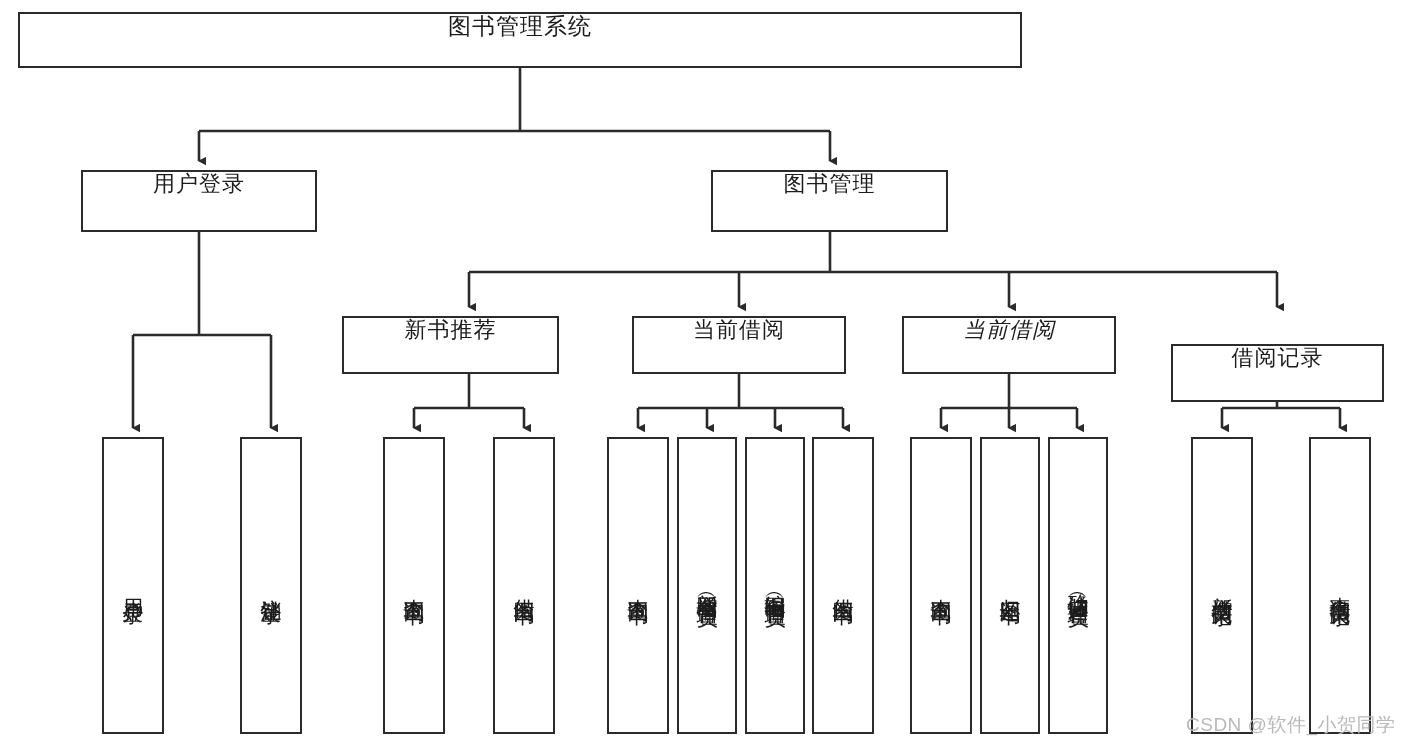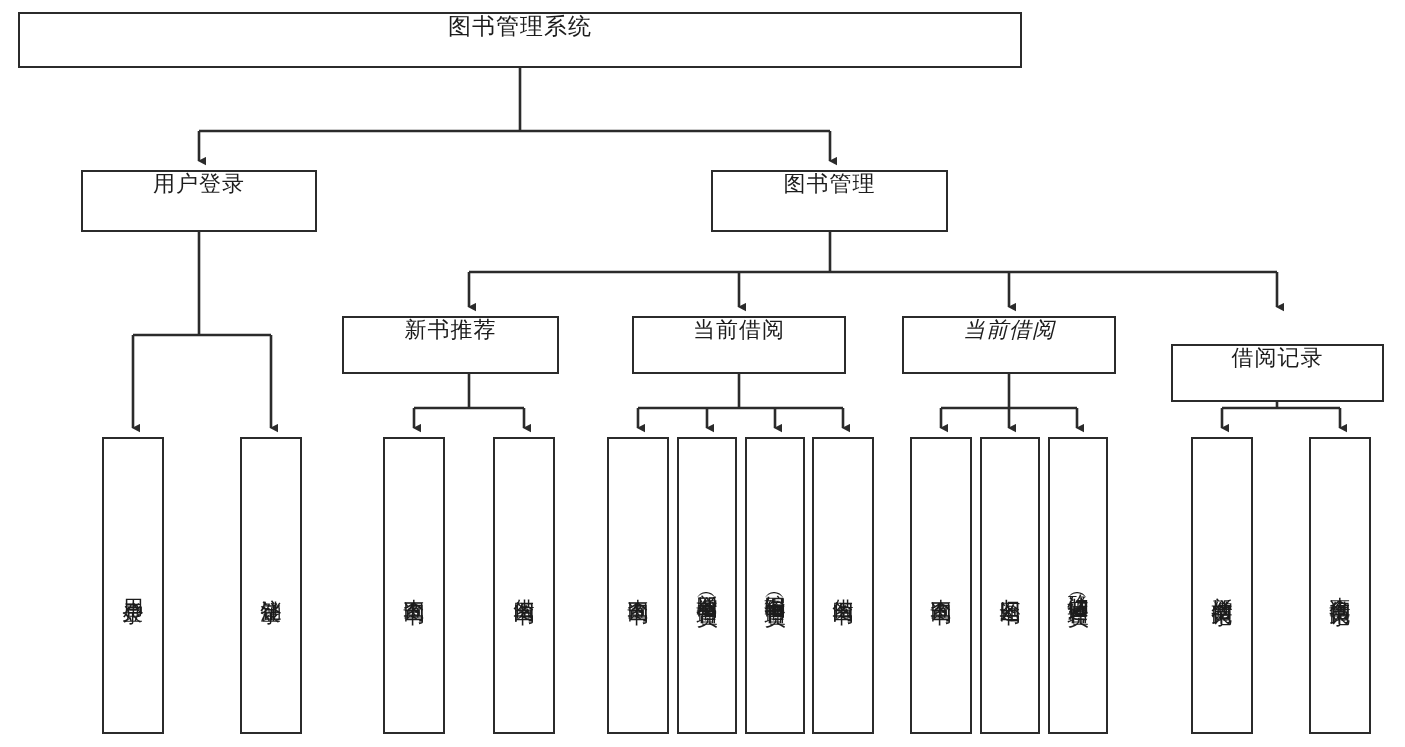--- a/index.html
+++ b/index.html
@@ -183,14 +183,15 @@
     <span class="lbl">确认归还（管理员）</span>
   </div>
 
   <div class="node v" style="left:1191px; top:437px; width:62px; height:297px;">
     <span class="lbl">新增借阅记录</span>
   </div>
   <div class="node v" style="left:1309px; top:437px; width:62px; height:297px;">
     <span class="lbl">查询借阅记录</span>
   </div>
 
+  <div class="wm">CSDN @软件_小贺同学</div>
 
 </div>
 
 </body></html>

